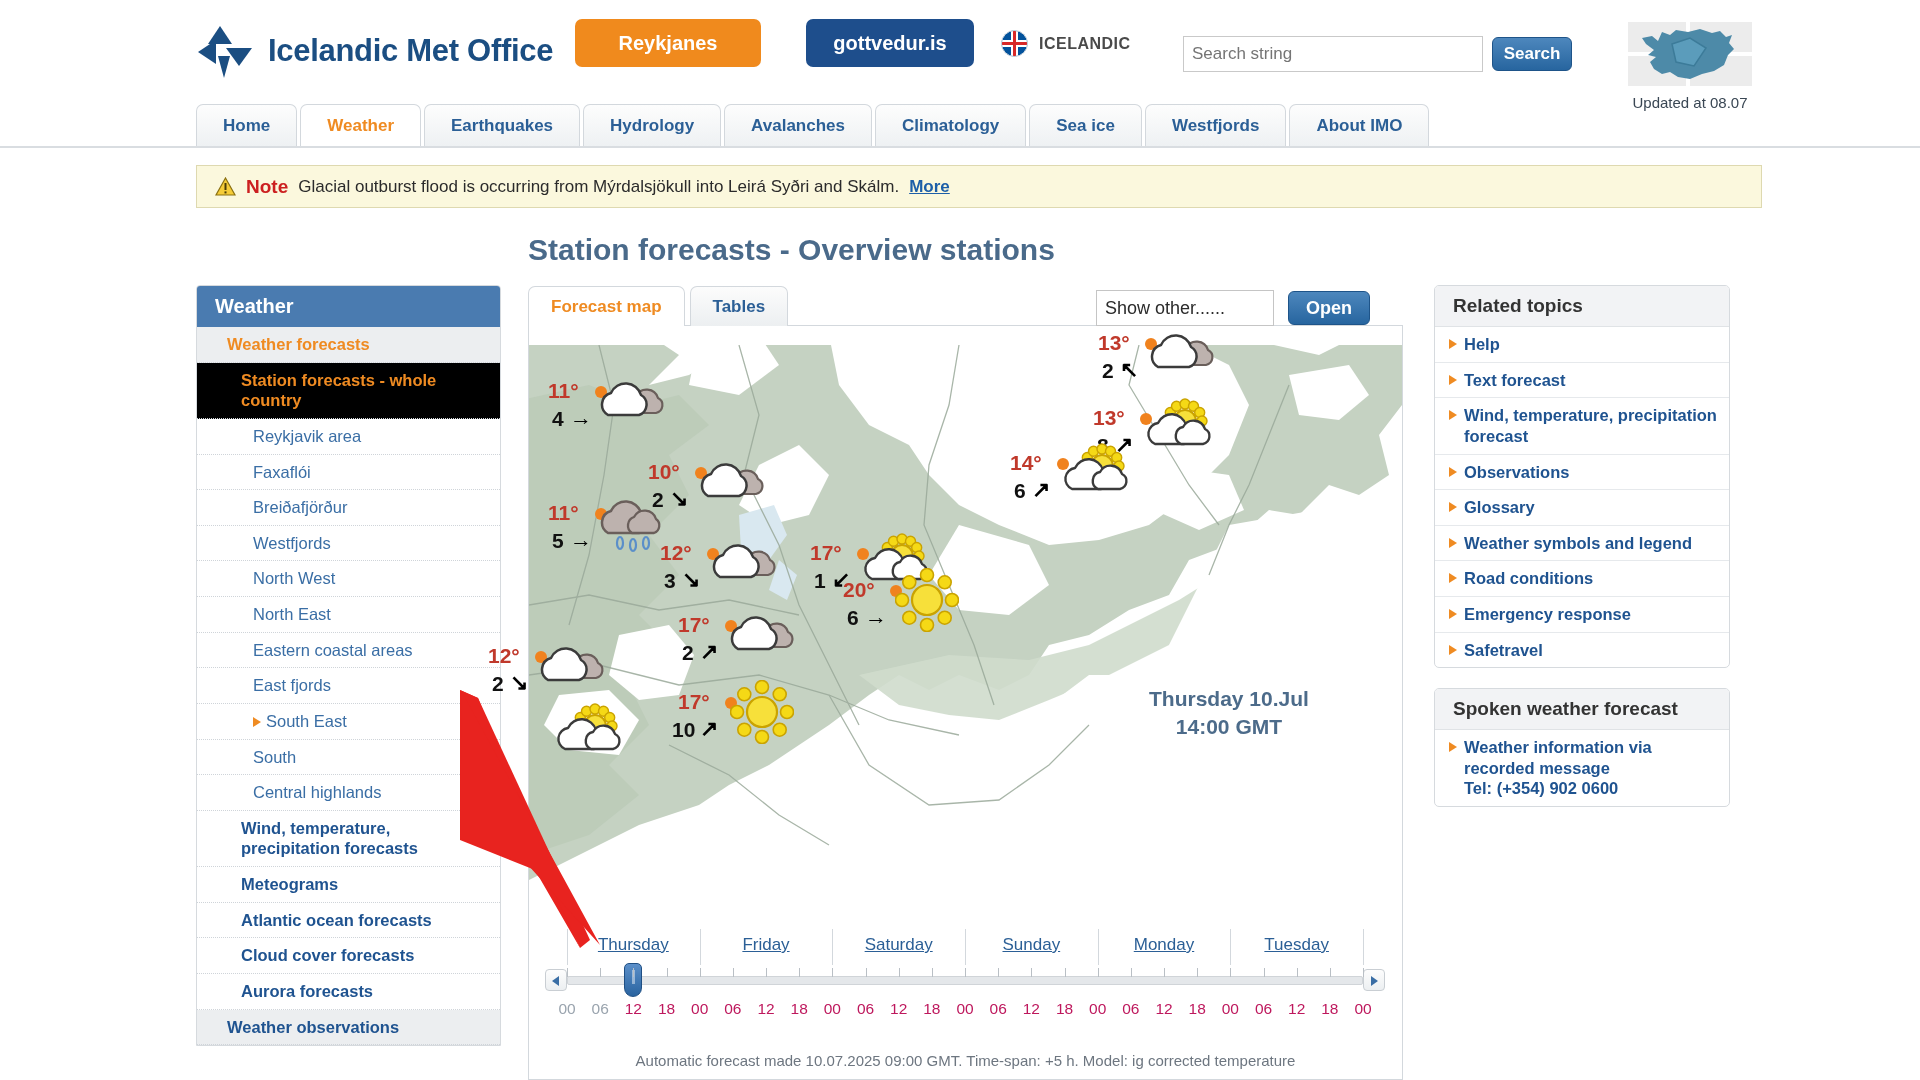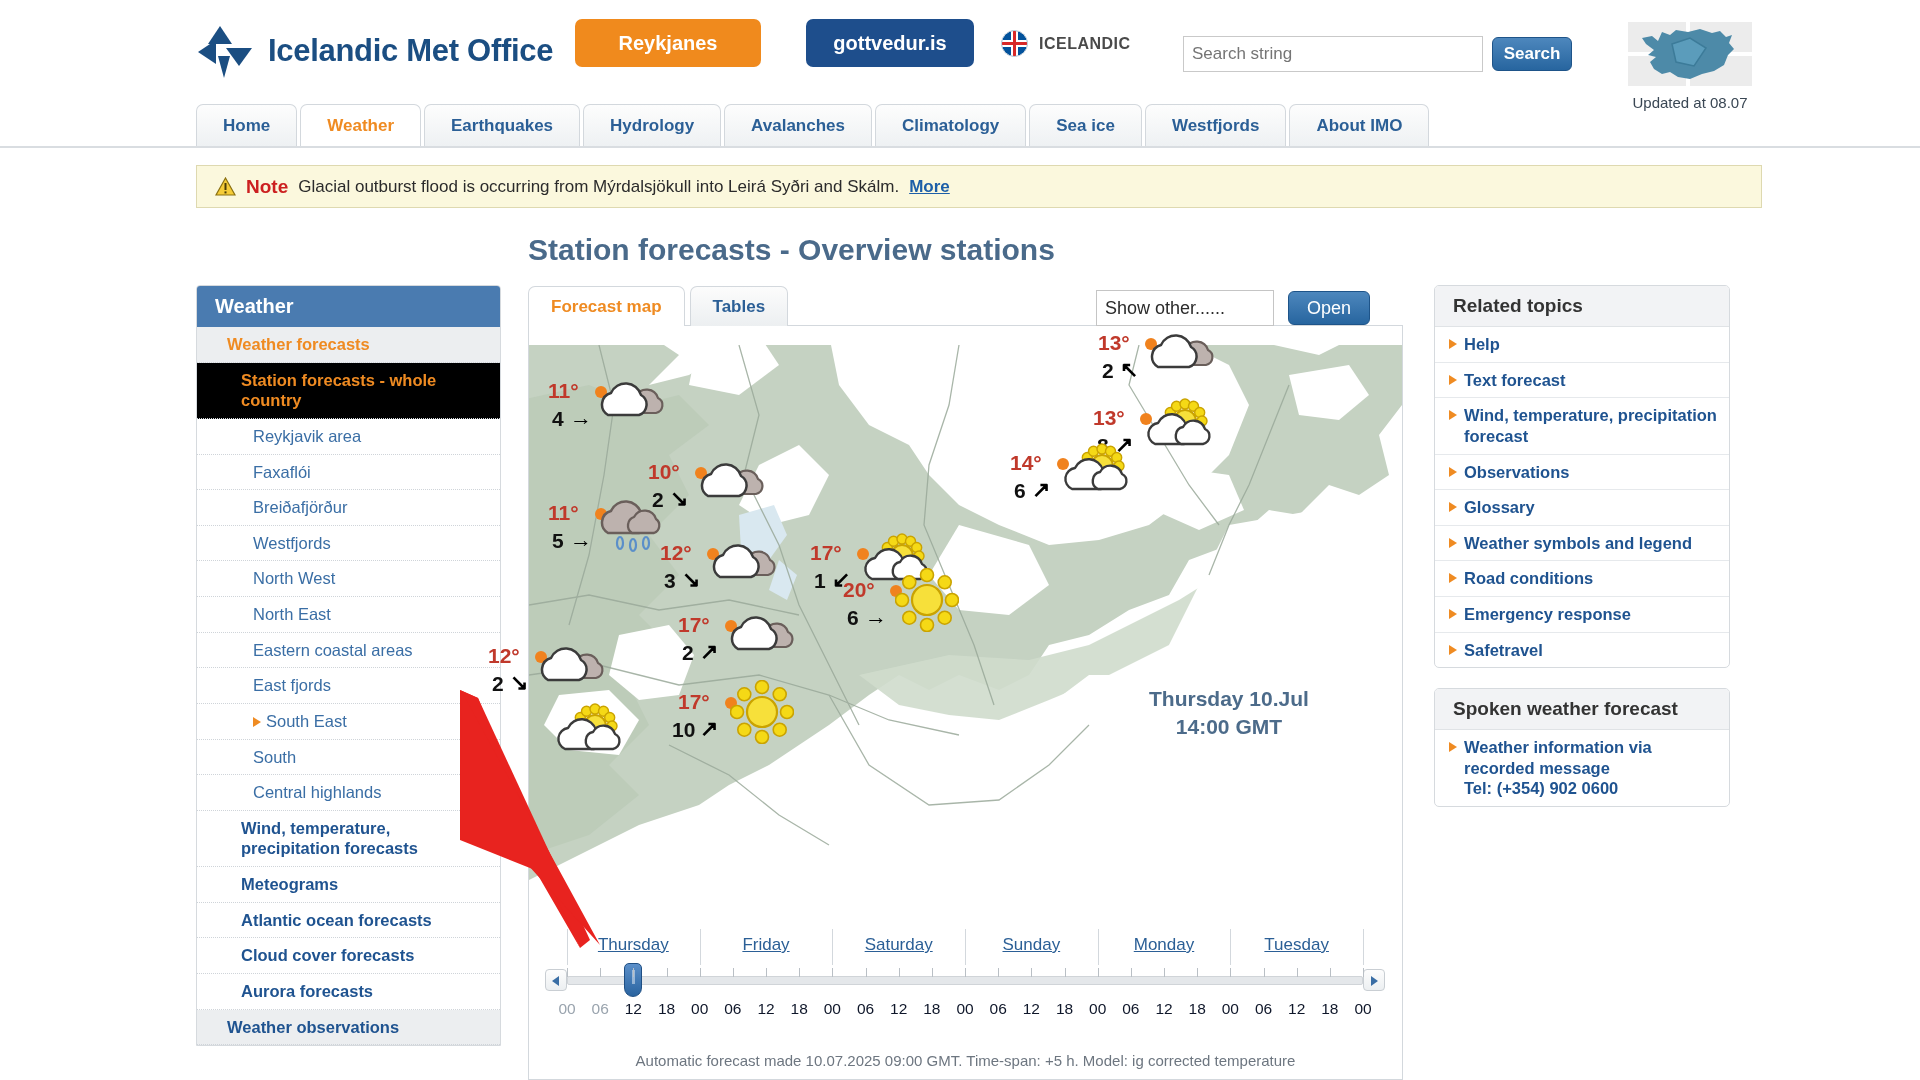--- a/index.html
+++ b/index.html
@@ -177,21 +177,21 @@
   .sel-chev {
     position:absolute; left:1238px; top:302px;
     width:0;height:0;border-top:7px solid #333;
     border-left:6px solid transparent;border-right:6px solid transparent;
     pointer-events:none;
   }
   .btn-open {
     width:82px; height:34px;
     background:linear-gradient(#4d87bd,#27659f);
     border:1px solid #1e5489; border-radius:6px;
-    color:#fff; font-weight:normal; font-size:18px;
+    color:#fff; font-weight:bold; font-size:18px;
     display:flex; align-items:center; justify-content:center; cursor:pointer;
   }
   .main-panel {
     position:absolute; left:528px; top:325px;
     width:875px; height:755px;
     background:#fff; border:1px solid #d3d8dd;
   }
 
   
   .map {
@@ -255,21 +255,21 @@
     background:linear-gradient(#5b8fc9,#2a64a0);
     border-radius:5px 5px 9px 9px; cursor:pointer;
     border:1px solid #1f4f84;
   }
   .handle::after{
     content:""; position:absolute; left:7px; top:6px; width:3px; height:14px;
     background:rgba(255,255,255,.45);
   }
   .hours-row { position:relative; height:24px; margin-top:3px; }
   .hr {
-    position:absolute; font-size:15.5px; color:#0f172a; text-align:center; width:24px;
+    position:absolute; font-size:15.5px; color:#be185d; text-align:center; width:24px;
   }
   .hr.dim { color:#9aa4ae; }
   .map-footnote {
     position:absolute; left:528px; top:1052px; width:875px;
     text-align:center; font-size:15px; color:#6d7680;
   }
 
   
   .rbox {
     position:absolute; left:1434px; width:296px;

